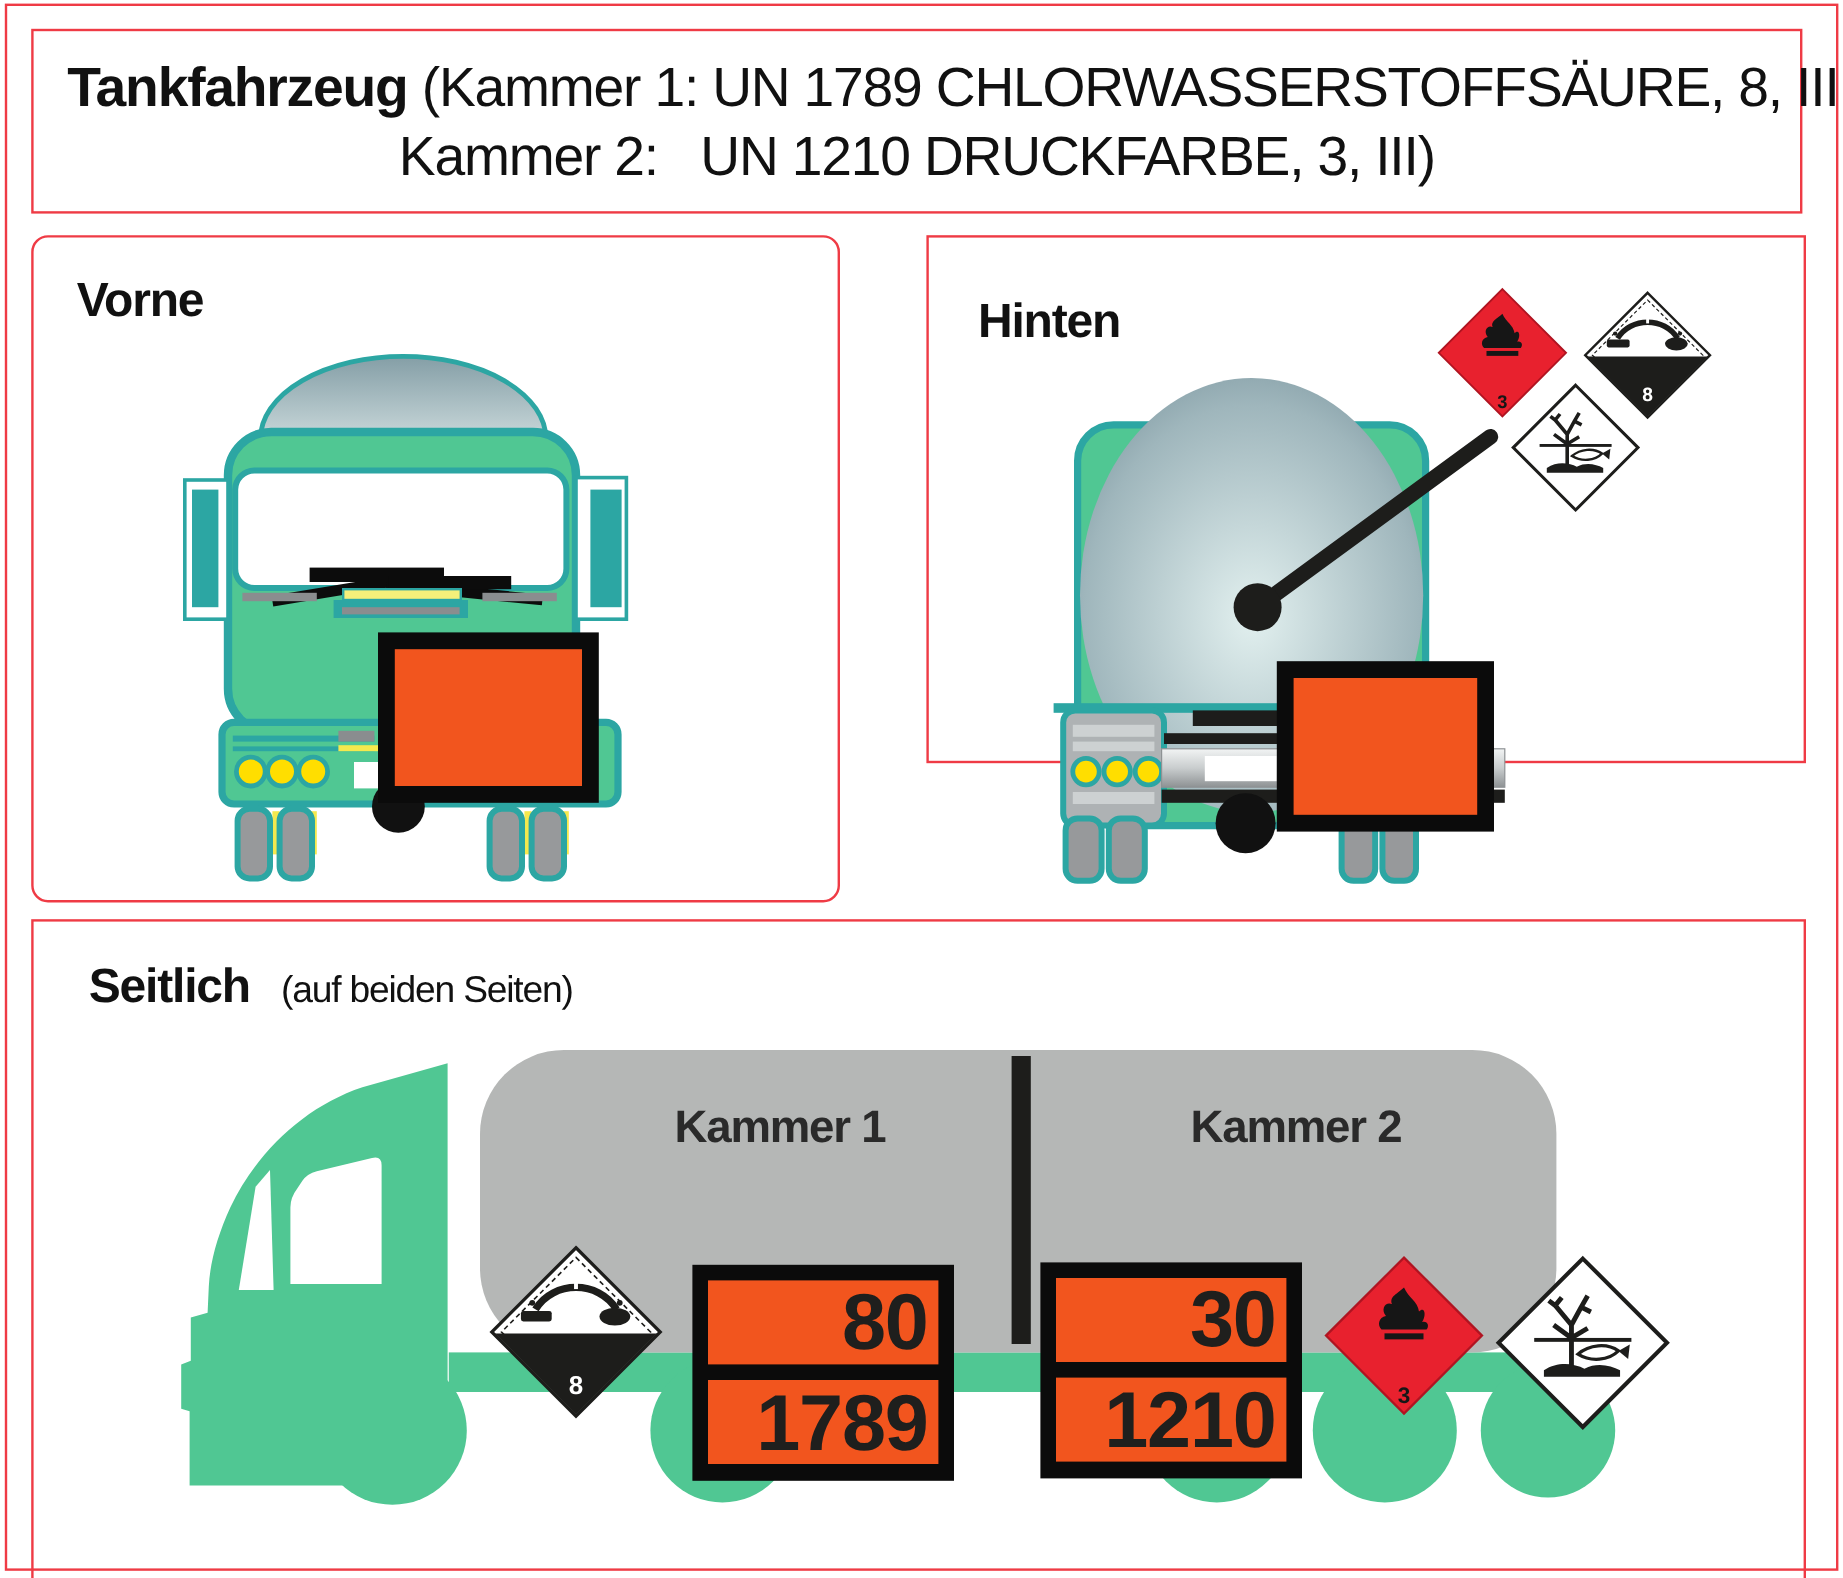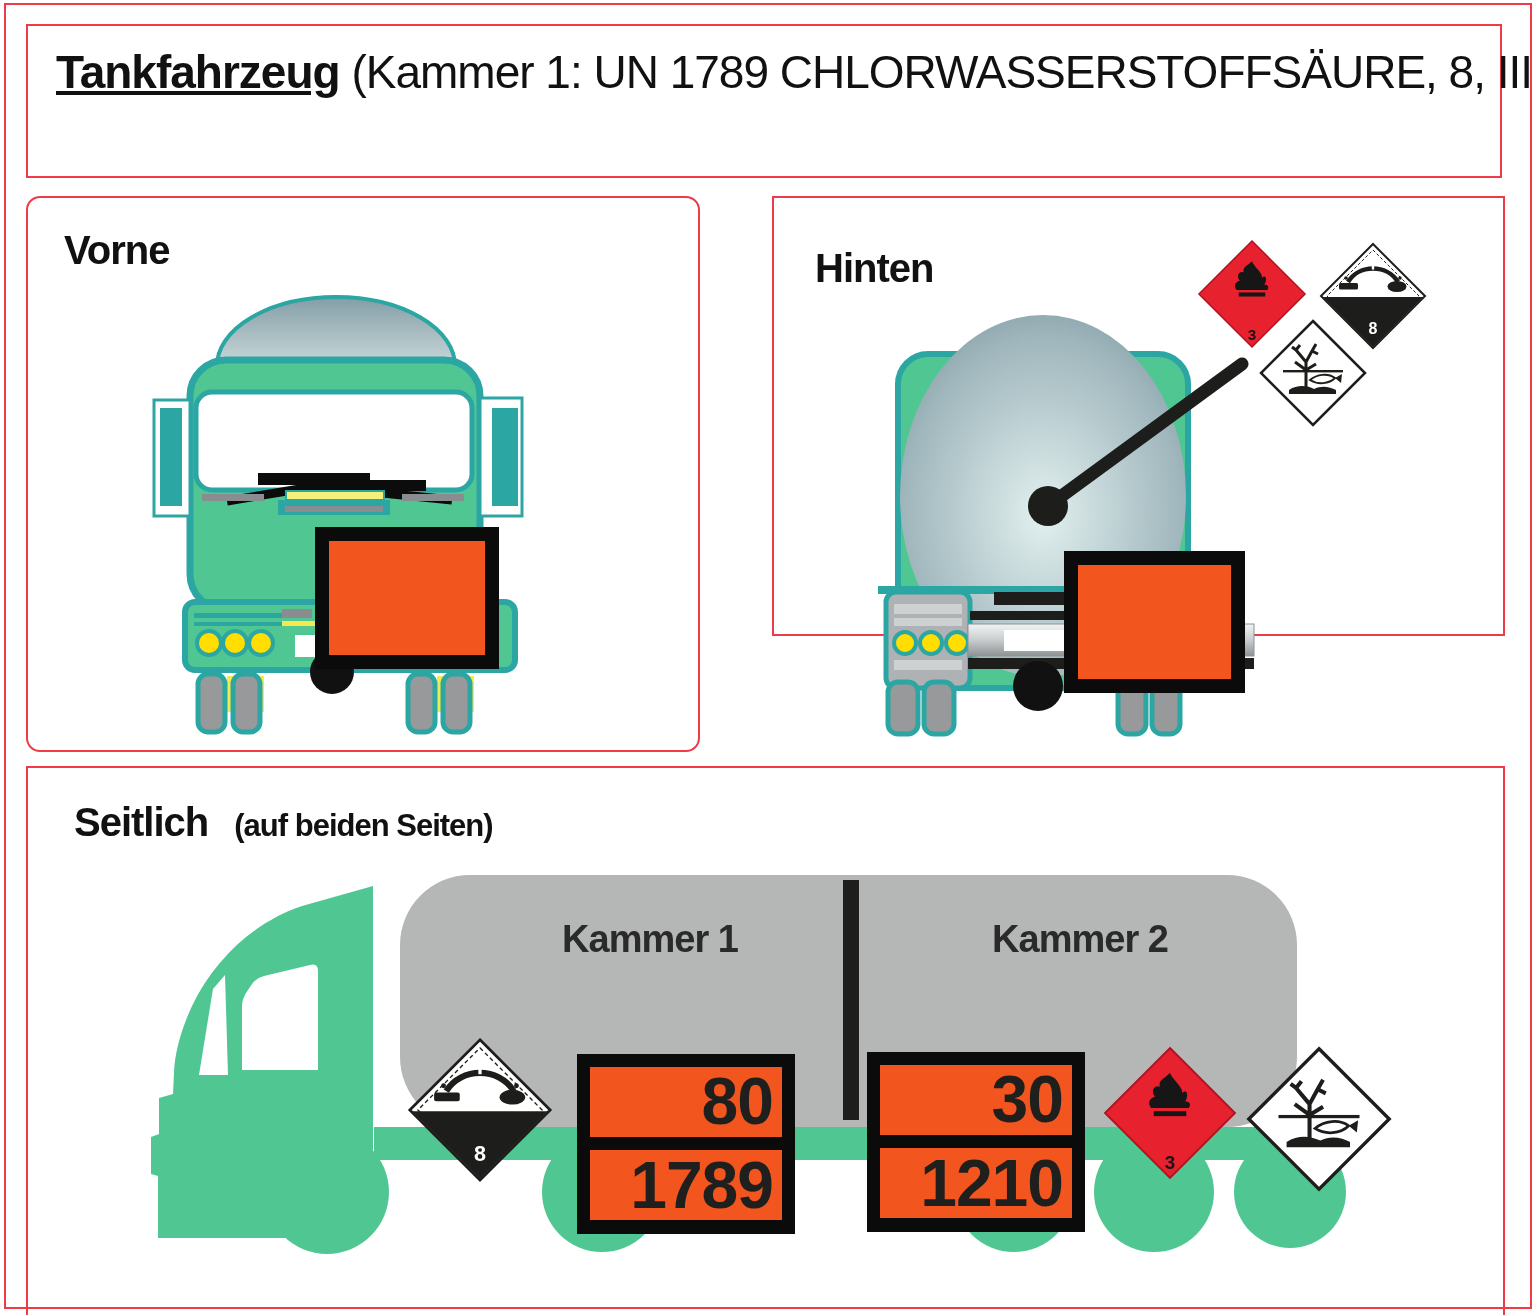--- a/index.html
+++ b/index.html
@@ -5,39 +5,40 @@
   html,body{margin:0;padding:0;background:#fff;}
   .canvas{
     position:relative;width:1536px;height:1315px;background:#fff;
     font-family:"Liberation Sans","DejaVu Sans",sans-serif;overflow:hidden;
   }
   .red-frame{position:absolute;border:2px solid #EF3B45;box-sizing:border-box;}
   .outer{left:4px;top:3px;width:1528px;height:1306px;}
   .title-box{left:26px;top:24px;width:1476px;height:154px;}
   .title-line{font-size:46px;letter-spacing:-1px;color:#111;line-height:56px;white-space:pre;}
   .t1{position:absolute;left:28px;top:18px;}
-  .t1 .brand{font-weight:bold;text-decoration:underline;}
+  .t1 .brand{font-weight:bold;}
   .t2{position:absolute;left:0;top:76px;width:100%;text-align:center;}
   .panel-label{position:absolute;font-weight:bold;color:#111;font-size:40px;letter-spacing:-1px;}
-  .sub-label{font-weight:bold;font-size:31px;letter-spacing:-1px;margin-left:26px;}
+  .sub-label{font-weight:normal;font-size:31px;letter-spacing:-1px;margin-left:26px;}
   .panel{position:absolute;box-sizing:border-box;}
   .panel svg{position:absolute;left:0;top:0;}
   svg text{font-family:"Liberation Sans","DejaVu Sans",sans-serif;font-weight:bold;}
   .plate-num{fill:#1f1f1d;font-size:66px;letter-spacing:-1px;}
   .kammer{fill:#2a2a2a;font-size:38px;letter-spacing:-1px;}
 </style>
 </head>
 <body>
 
 <div class="canvas">
 
   <div class="red-frame outer"></div>
 
   <div class="red-frame title-box">
     <div class="title-line t1"><span class="brand">Tankfahrzeug</span><span> (Kammer 1: UN 1789 CHLORWASSERSTOFFSÄURE, 8, III;</span></div>
+    <div class="title-line t2">Kammer 2:   UN 1210 DRUCKFARBE, 3, III)</div>
   </div>
 
   <svg width="0" height="0" style="position:absolute" aria-hidden="true">
     <defs>
       <linearGradient id="domeGrad" x1="0" y1="0" x2="0" y2="1">
         <stop offset="0" stop-color="#849EA6"></stop>
           <stop offset="1" stop-color="#C9D8DA"></stop>
       </linearGradient>
       <radialGradient id="tankRearGrad" cx="0.5" cy="0.55" r="0.65">
         <stop offset="0" stop-color="#E2F0EF"></stop>

